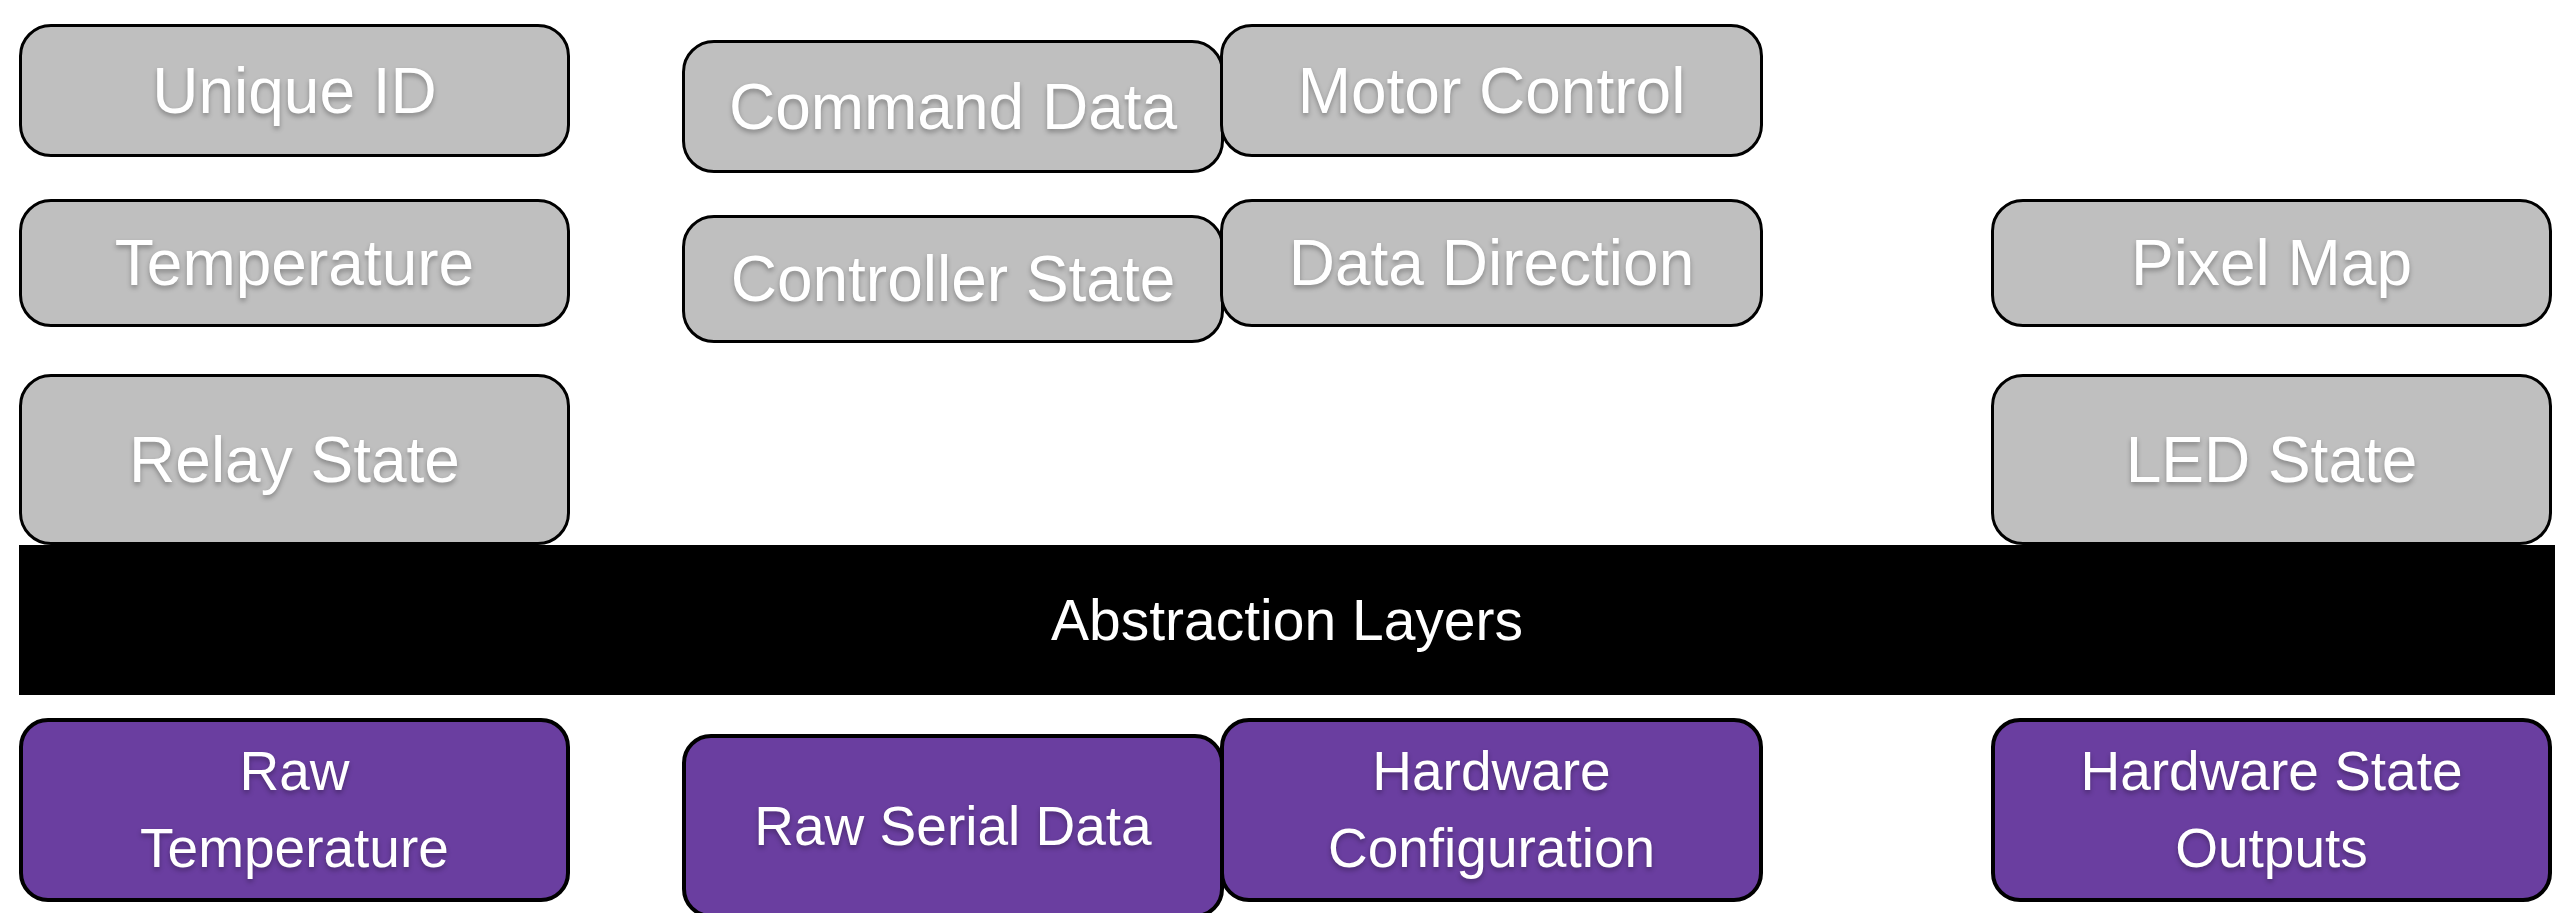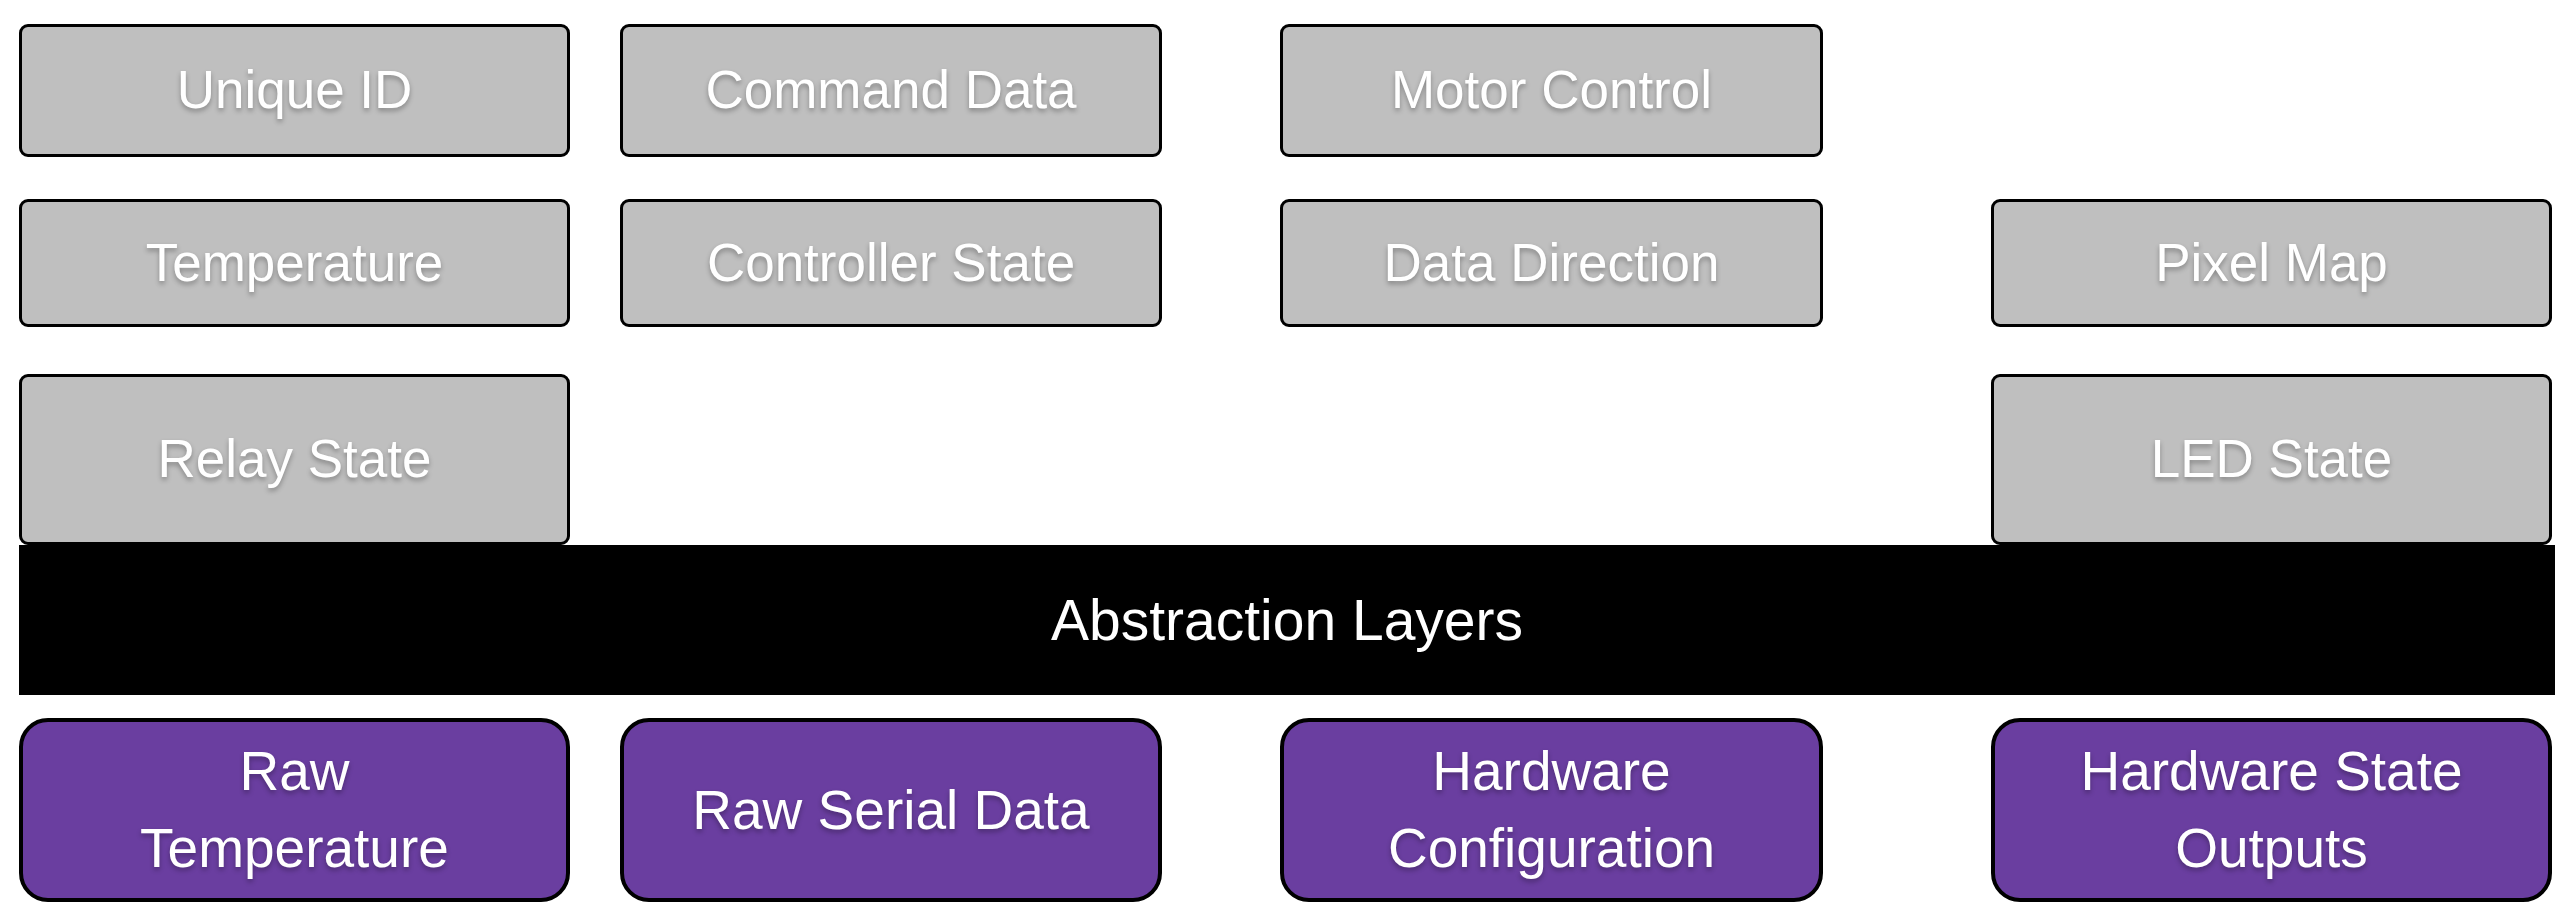--- a/index.html
+++ b/index.html
@@ -16,23 +16,23 @@
     overflow: hidden;
   }
   .box {
     position: absolute;
     box-sizing: border-box;
     display: flex;
     align-items: center;
     justify-content: center;
     text-align: center;
     border: 3.8px solid var(--border, #000000);
-    border-radius: 9px;
+    border-radius: 32px;
     color: var(--text, #ffffff);
-    font-size: 53px;
+    font-size: 64px;
     line-height: 1.25;
     white-space: pre-line;
     text-shadow: 0 2.9px 4.8px rgba(0,0,0,0.30);
   }
   .gray   { background: var(--gray-fill, #bfbfbf); }
   .purple {
     background: var(--purple-fill, #6a3ea0);
     border-width: 4.8px;
     border-radius: 29px;
     font-size: 55px;
@@ -53,22 +53,22 @@
     font-size: 57px;
     text-shadow: none;
   }
   
   .r1 { top: 24px;  height: 133px; }
   .r2 { top: 199px; height: 128px; }
   .r3 { top: 374px; height: 171px; }
   .r4 { top: 718px; height: 184px; }
   
   .c1 { left: 19px;   width: 551px; }
-  .c2 { left: 620px;  width: 542px; }
-  .c3 { left: 1280px; width: 543px; }
+  .c2 { left: 682px;  width: 542px; margin-top: 16px; }
+  .c3 { left: 1220px; width: 543px; }
   .c4 { left: 1991px; width: 561px; }
 </style>
 </head>
 <body>
 
 <div class="canvas">
 
   <div class="box gray r1 c1">Unique ID</div>
   <div class="box gray r1 c2">Command Data</div>
   <div class="box gray r1 c3">Motor Control</div>

